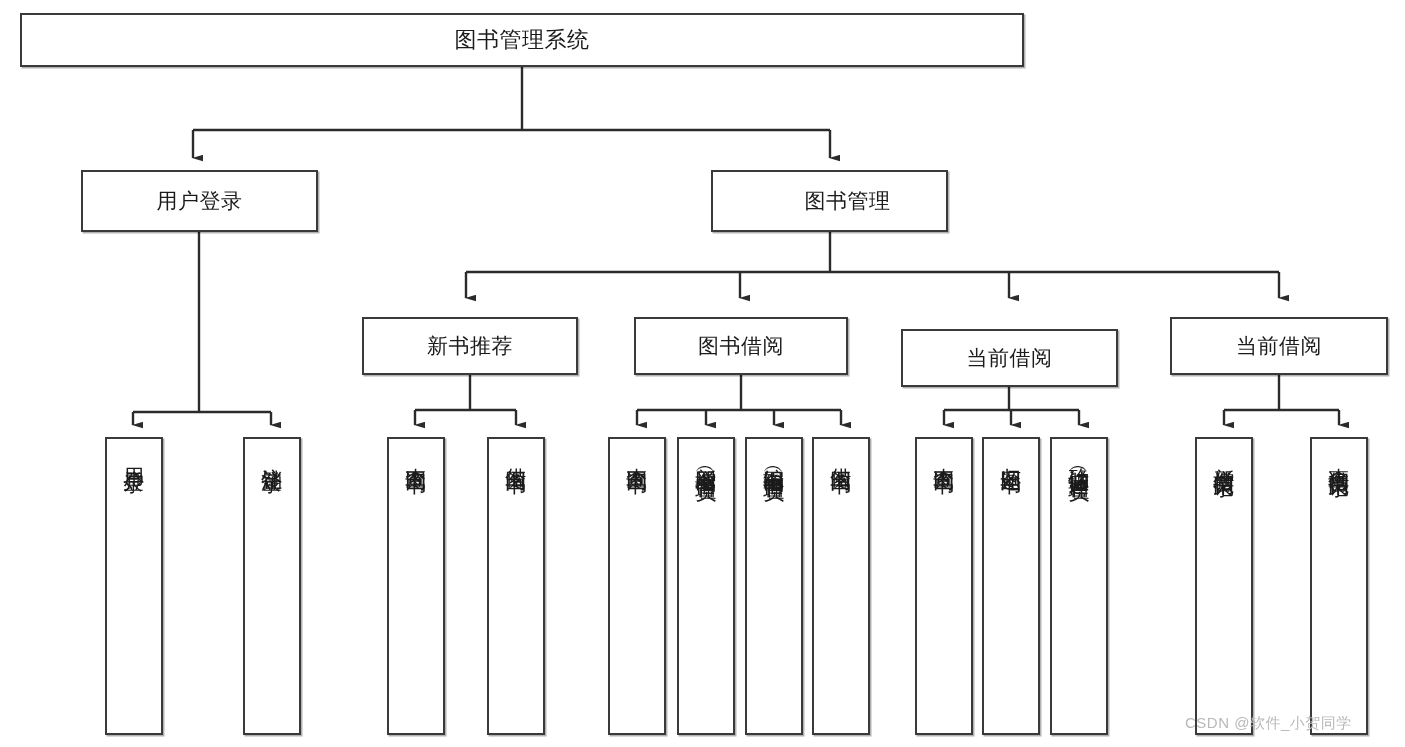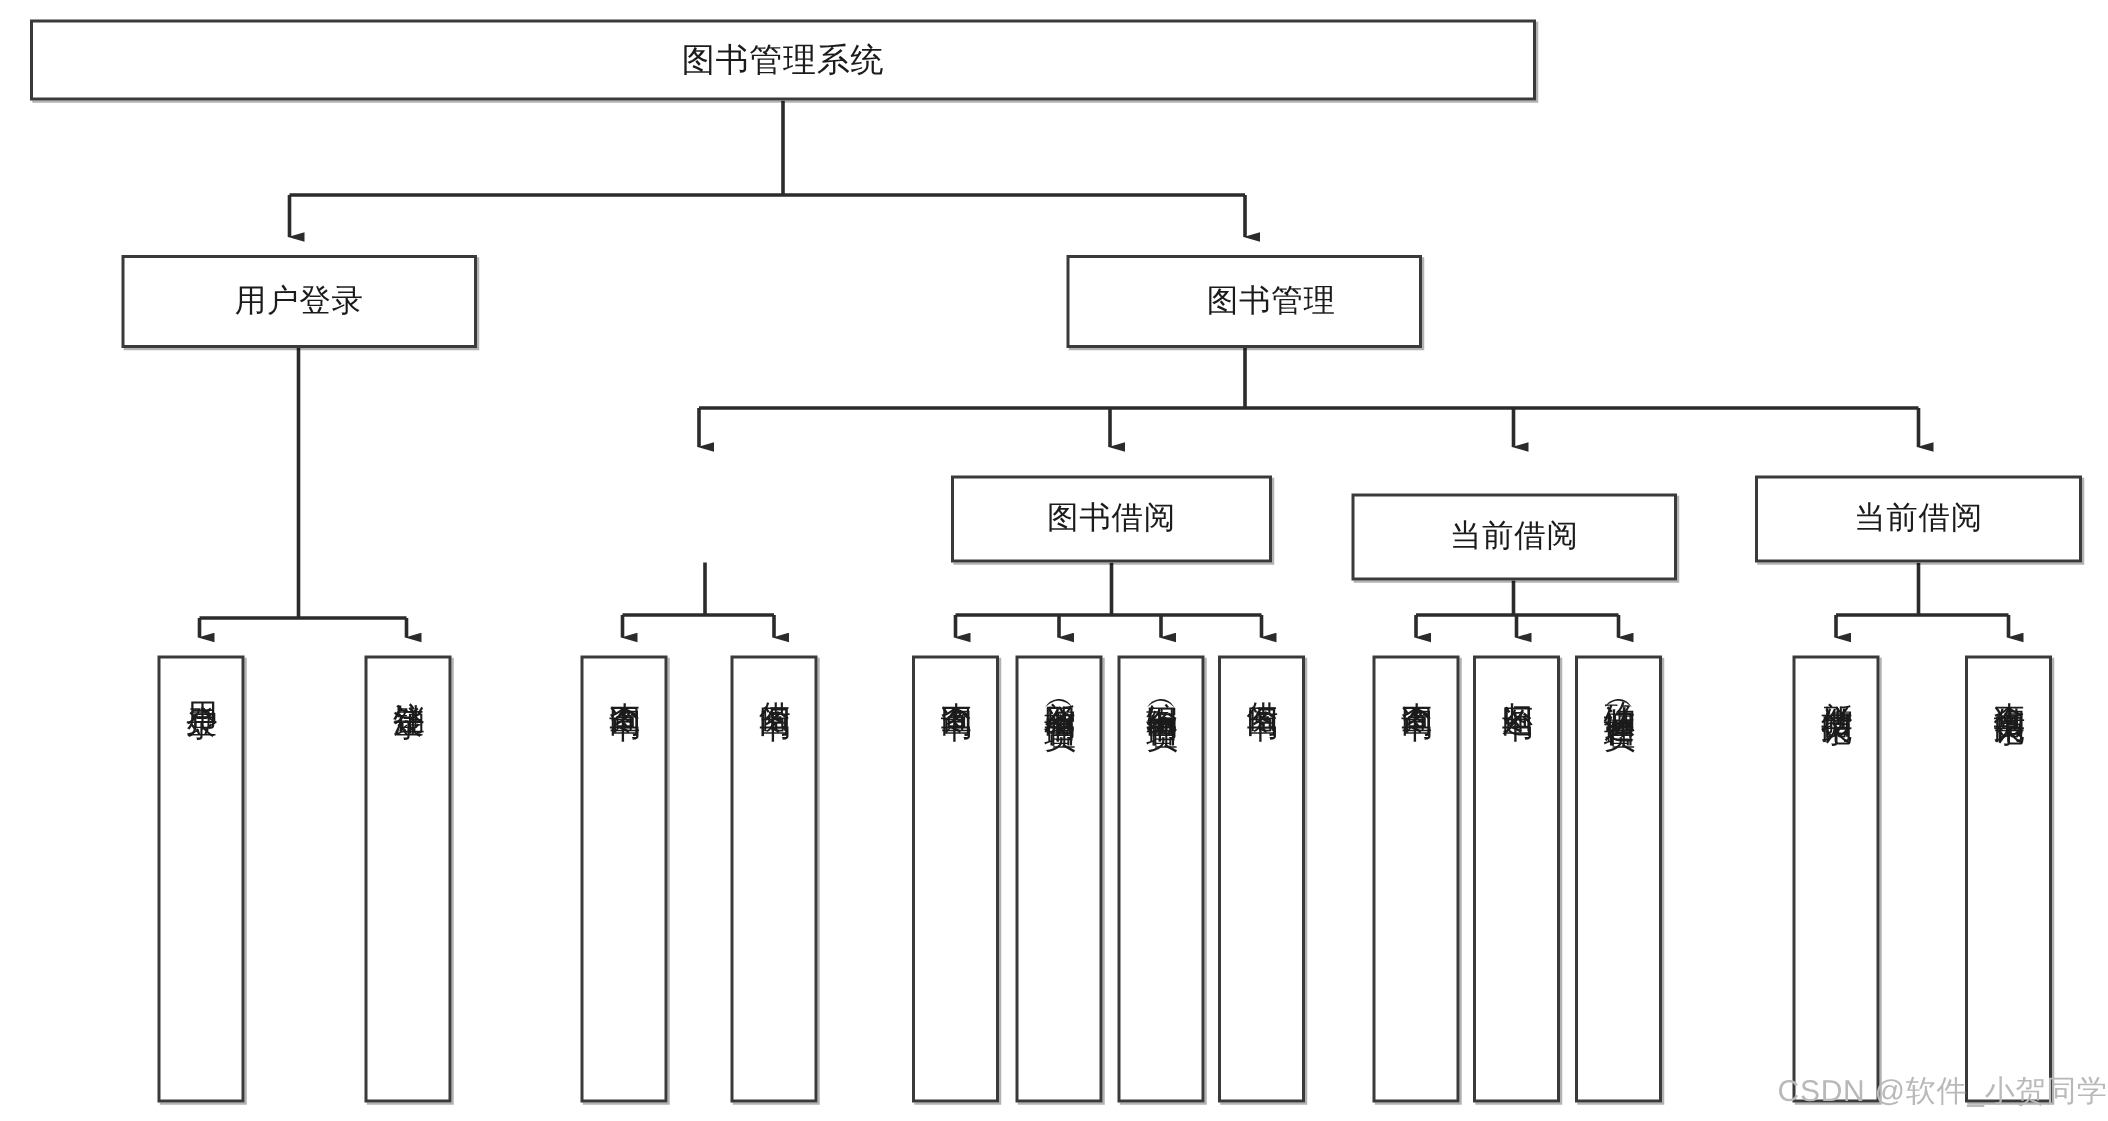--- a/index.html
+++ b/index.html
@@ -53,21 +53,21 @@
     line-height:1.30;
     letter-spacing:2px;
     white-space:normal;
     max-height:285px;
   }
   .node.leaf.tall .lbl{max-height:290px;}
   .watermark{
     position:absolute;
     left:1185px;
     top:714px;
-    font-size:20px;
+    font-size:15px;
     color:#b9b9b9;
     white-space:nowrap;
     z-index:3;
     letter-spacing:0.5px;
   }
 </style>
 </head>
 <body>
 
 <div id="canvas">
@@ -126,20 +126,23 @@
     <span class="lbl">图书管理系统</span>
   </div>
 
   <div class="node" style="left:81px; top:170px; width:237px; height:62px;">
     <span class="lbl">用户登录</span>
   </div>
   <div class="node" style="left:711px; top:170px; width:237px; height:62px;padding-left:36px;">
     <span class="lbl">图书管理</span>
   </div>
 
+  <div class="node" style="left:362px; top:317px; width:216px; height:58px;">
+    <span class="lbl">新书推荐</span>
+  </div>
   <div class="node" style="left:634px; top:317px; width:214px; height:58px;">
     <span class="lbl">图书借阅</span>
   </div>
   <div class="node" style="left:901px; top:329px; width:217px; height:58px;">
     <span class="lbl">当前借阅</span>
   </div>
   <div class="node" style="left:1170px; top:317px; width:218px; height:58px;">
     <span class="lbl">当前借阅</span>
   </div>
 

